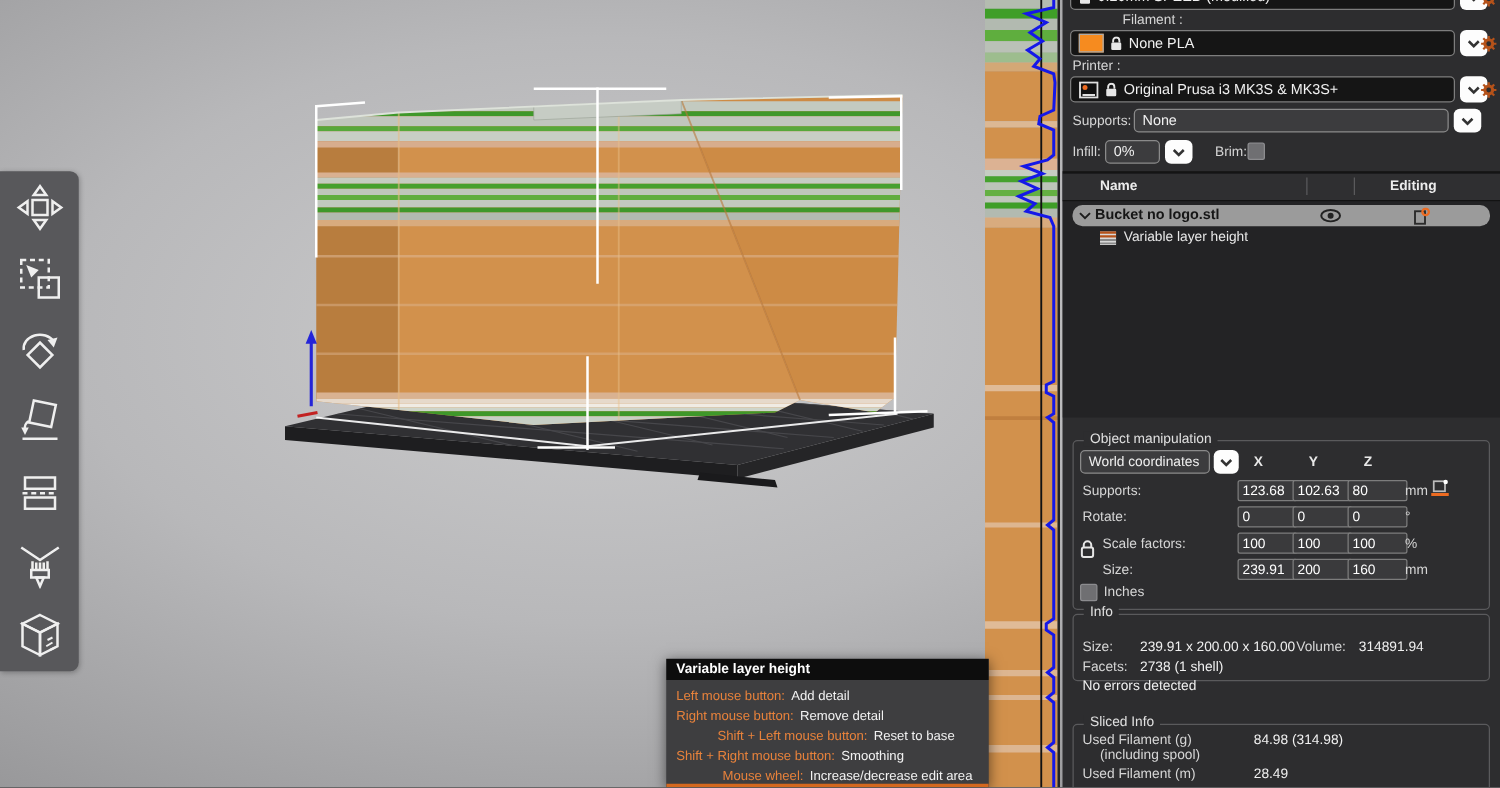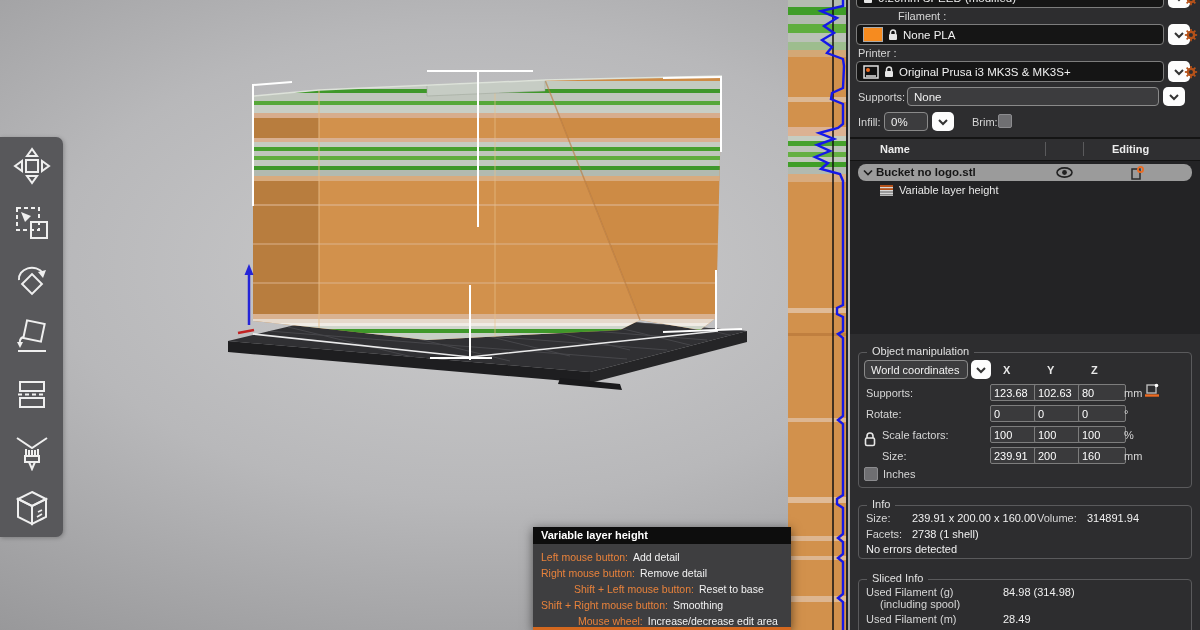--- a/index.html
+++ b/index.html
@@ -416,21 +416,21 @@
 
     <span class="row lbl" style="left:32px;top:450px;">Size:</span>
     <input class="num" style="left: 140px; top: 447px;" readonly="" value="239.91">
     <input class="num" style="left: 184px; top: 447px;" readonly="" value="200">
     <input class="num" style="left: 228px; top: 447px;" readonly="" value="160">
     <span class="unit" style="left:274px;top:450px;">mm</span>
 
     <div class="checkbox" style="left:14px;top:467px;"></div>
     <span class="row lbl" style="left:33px;top:468px;">Inches</span>
 
-    <div class="fs" style="left:8px;top:505px;width:332px;height:52px;">
+    <div class="fs" style="left:8px;top:491px;width:332px;height:52px;">
       <span class="leg">Info</span>
     </div>
     <span class="row lbl" style="left:16px;top:512px;">Size:</span>
     <span class="row" style="left:62px;top:512px;color:#f0f0f0;">239.91 x 200.00 x 160.00</span>
     <span class="row lbl" style="left:187px;top:512px;">Volume:</span>
     <span class="row" style="left:237px;top:512px;color:#f0f0f0;">314891.94</span>
     <span class="row lbl" style="left:16px;top:528px;">Facets:</span>
     <span class="row" style="left:62px;top:528px;color:#f0f0f0;">2738 (1 shell)</span>
     <span class="row" style="left:16px;top:543px;color:#f0f0f0;">No errors detected</span>
 

